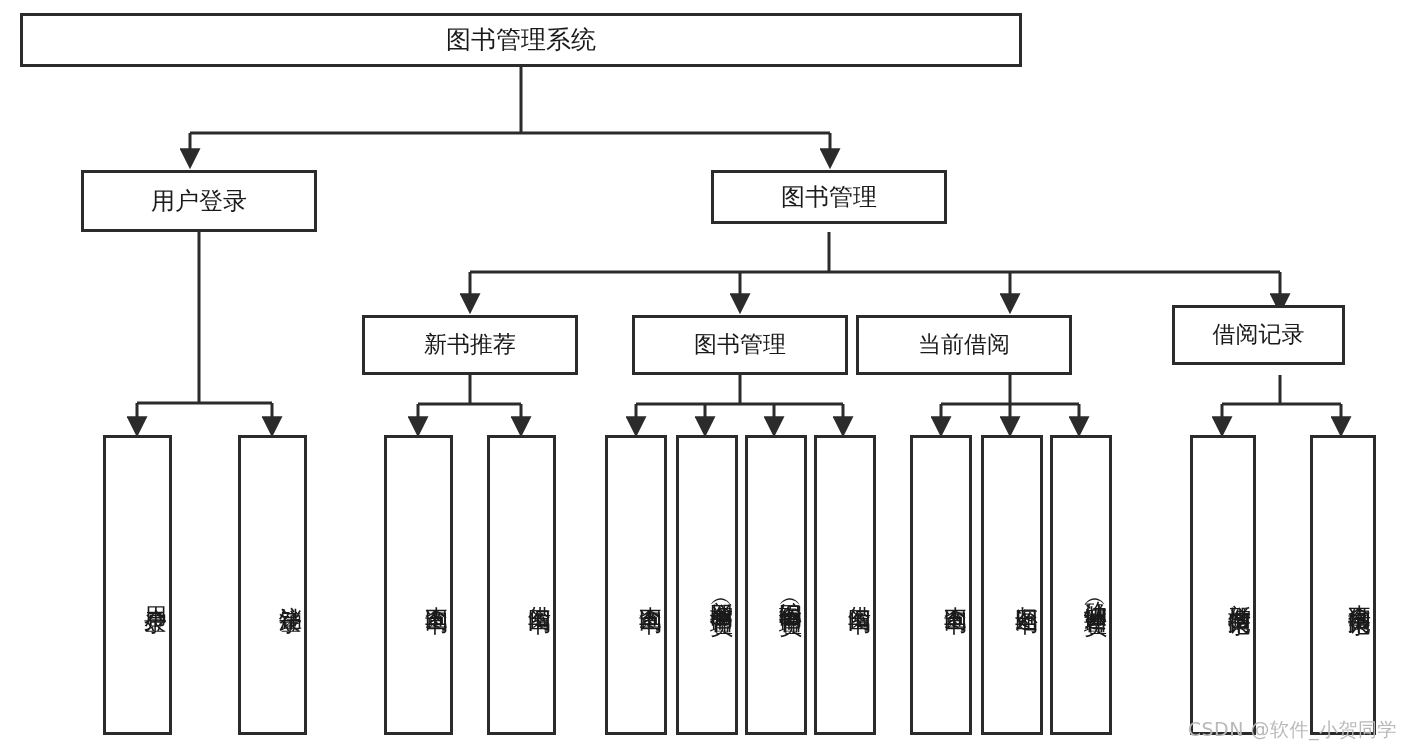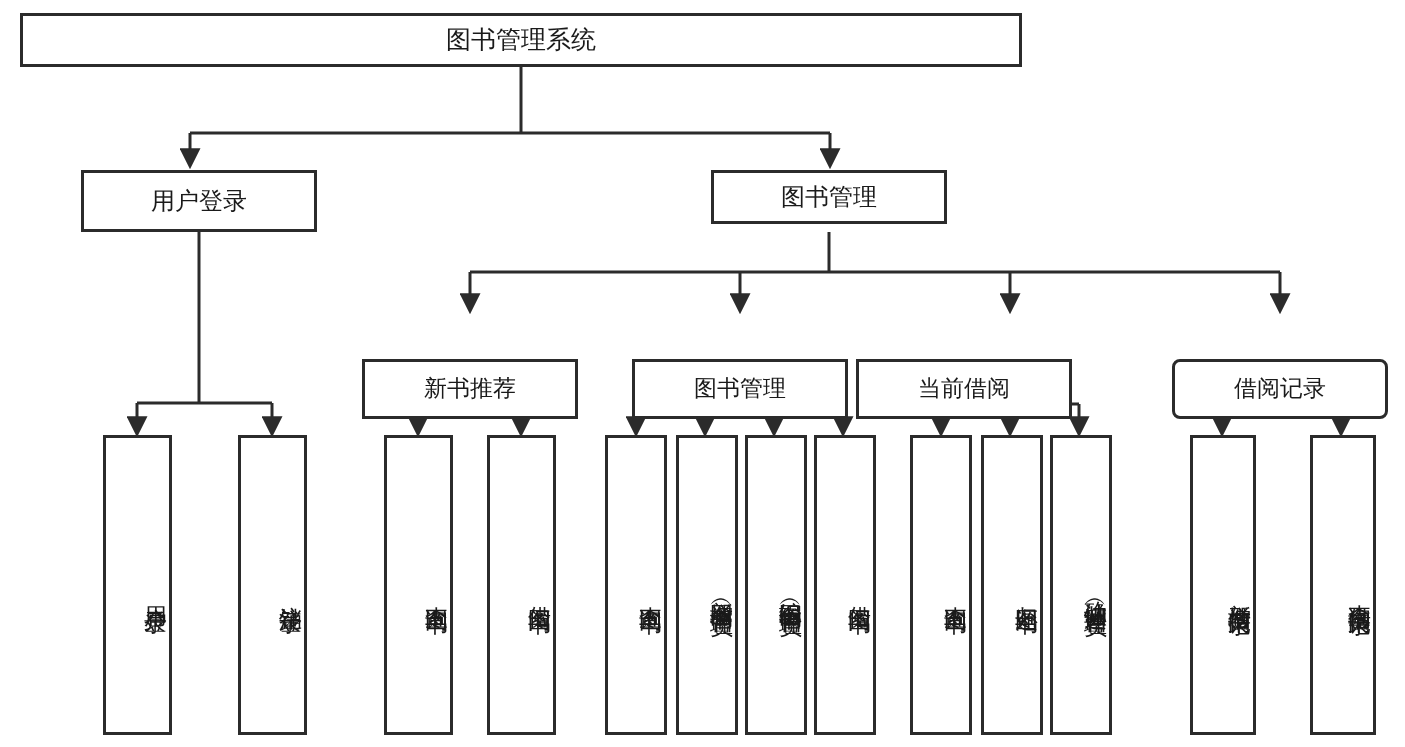--- a/index.html
+++ b/index.html
@@ -32,21 +32,20 @@
     line-height: 1.18;
   }
   .node.root {
     font-size: 25px;
   }
   .node.lvl2 {
     font-size: 24px;
   }
   .node.lvl3 {
     font-size: 23px;
-    margin-top: 44px;
   }
   .node.leaf {
     font-size: 23px;
     writing-mode: vertical-rl;
     text-orientation: upright;
     letter-spacing: 2px;
     padding-top: 14px;
     align-items: flex-start;
     justify-content: center;
   }
@@ -142,21 +141,21 @@
 
   <div class="node lvl3" style="left:362px; top:315px; width:216px; height:60px;">
     <span>新书推荐</span>
   </div>
   <div class="node lvl3" style="left:632px; top:315px; width:216px; height:60px;">
     <span>图书管理</span>
   </div>
   <div class="node lvl3" style="left:856px; top:315px; width:216px; height:60px;">
     <span>当前借阅</span>
   </div>
-  <div class="node lvl3" style="left:1172px; top:315px; width:216px; height:60px;border-radius:8px;">
+  <div class="node lvl3" style="left:1172px; top:305px; width:173px; height:60px;">
     <span>借阅记录</span>
   </div>
 
   <div class="node leaf" style="left:103px; top:435px; width:69px; height:300px;">
     <span class="vtext">用户登录</span>
   </div>
   <div class="node leaf" style="left:238px; top:435px; width:69px; height:300px;">
     <span class="vtext">注销登录</span>
   </div>
 
@@ -190,14 +189,15 @@
     <span class="vtext">确认归还（管理员）</span>
   </div>
 
   <div class="node leaf" style="left:1190px; top:435px; width:66px; height:300px;">
     <span class="vtext">新增借阅记录</span>
   </div>
   <div class="node leaf" style="left:1310px; top:435px; width:66px; height:300px;">
     <span class="vtext">查询借阅记录</span>
   </div>
 
+  <div class="watermark">CSDN @软件_小贺同学</div>
 
 </div>
 
 </body></html>

